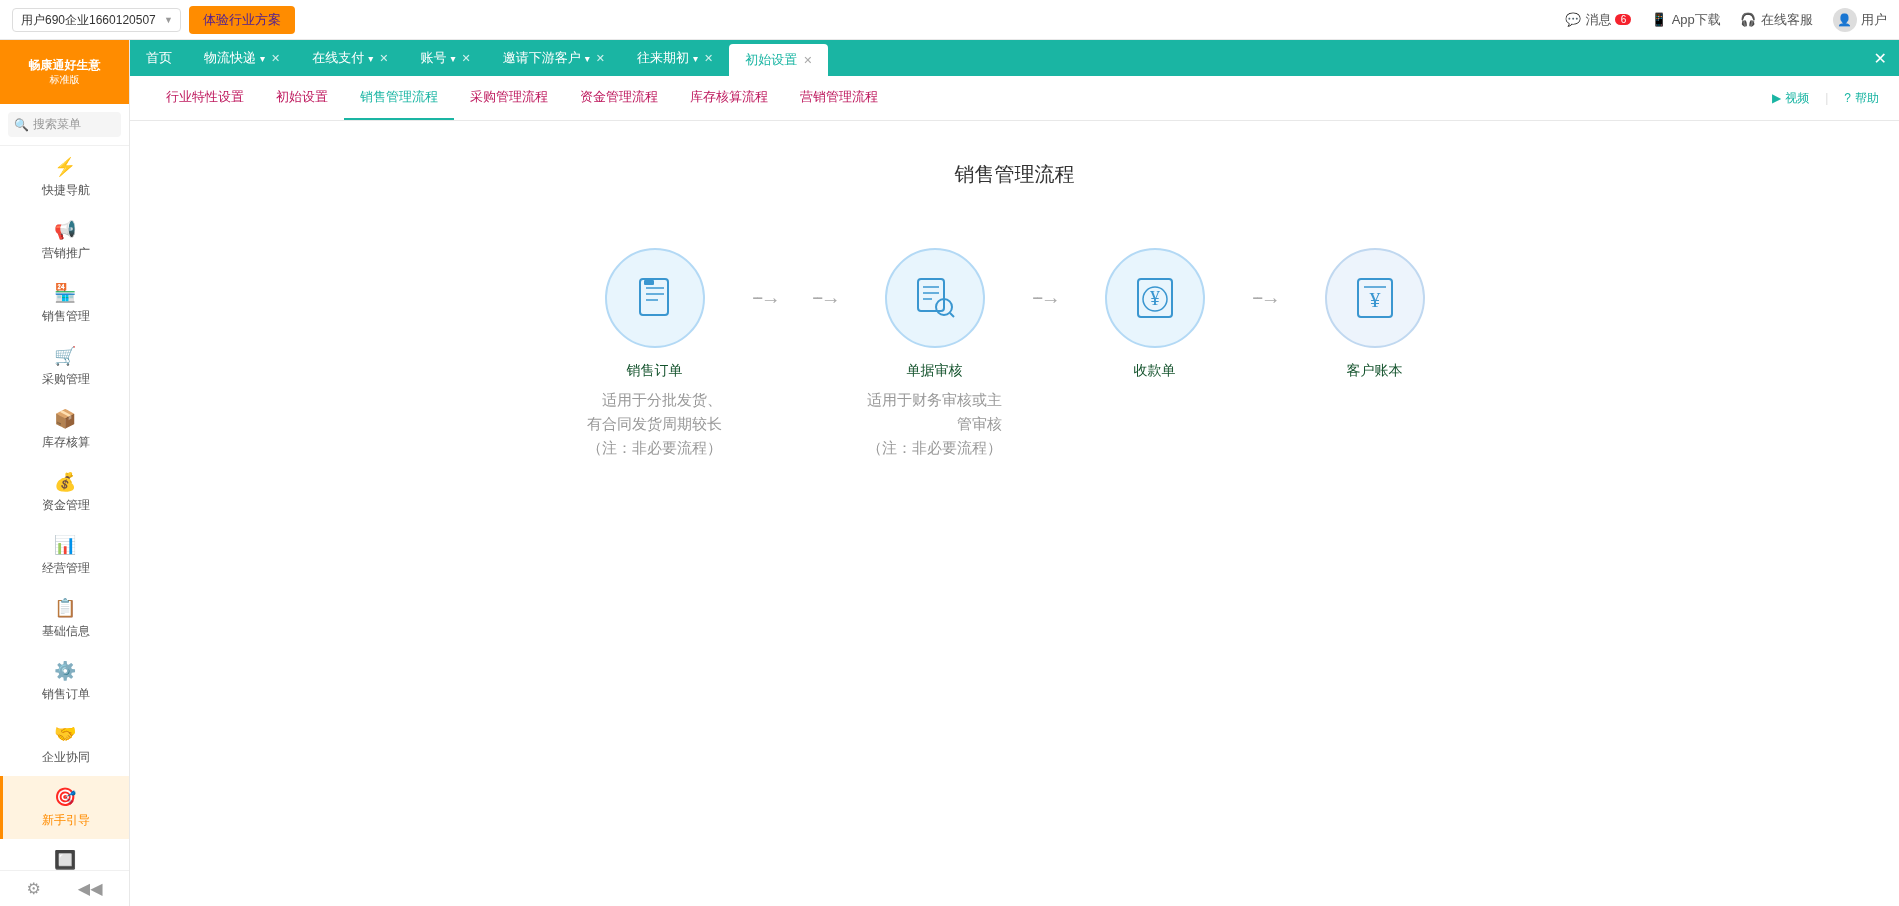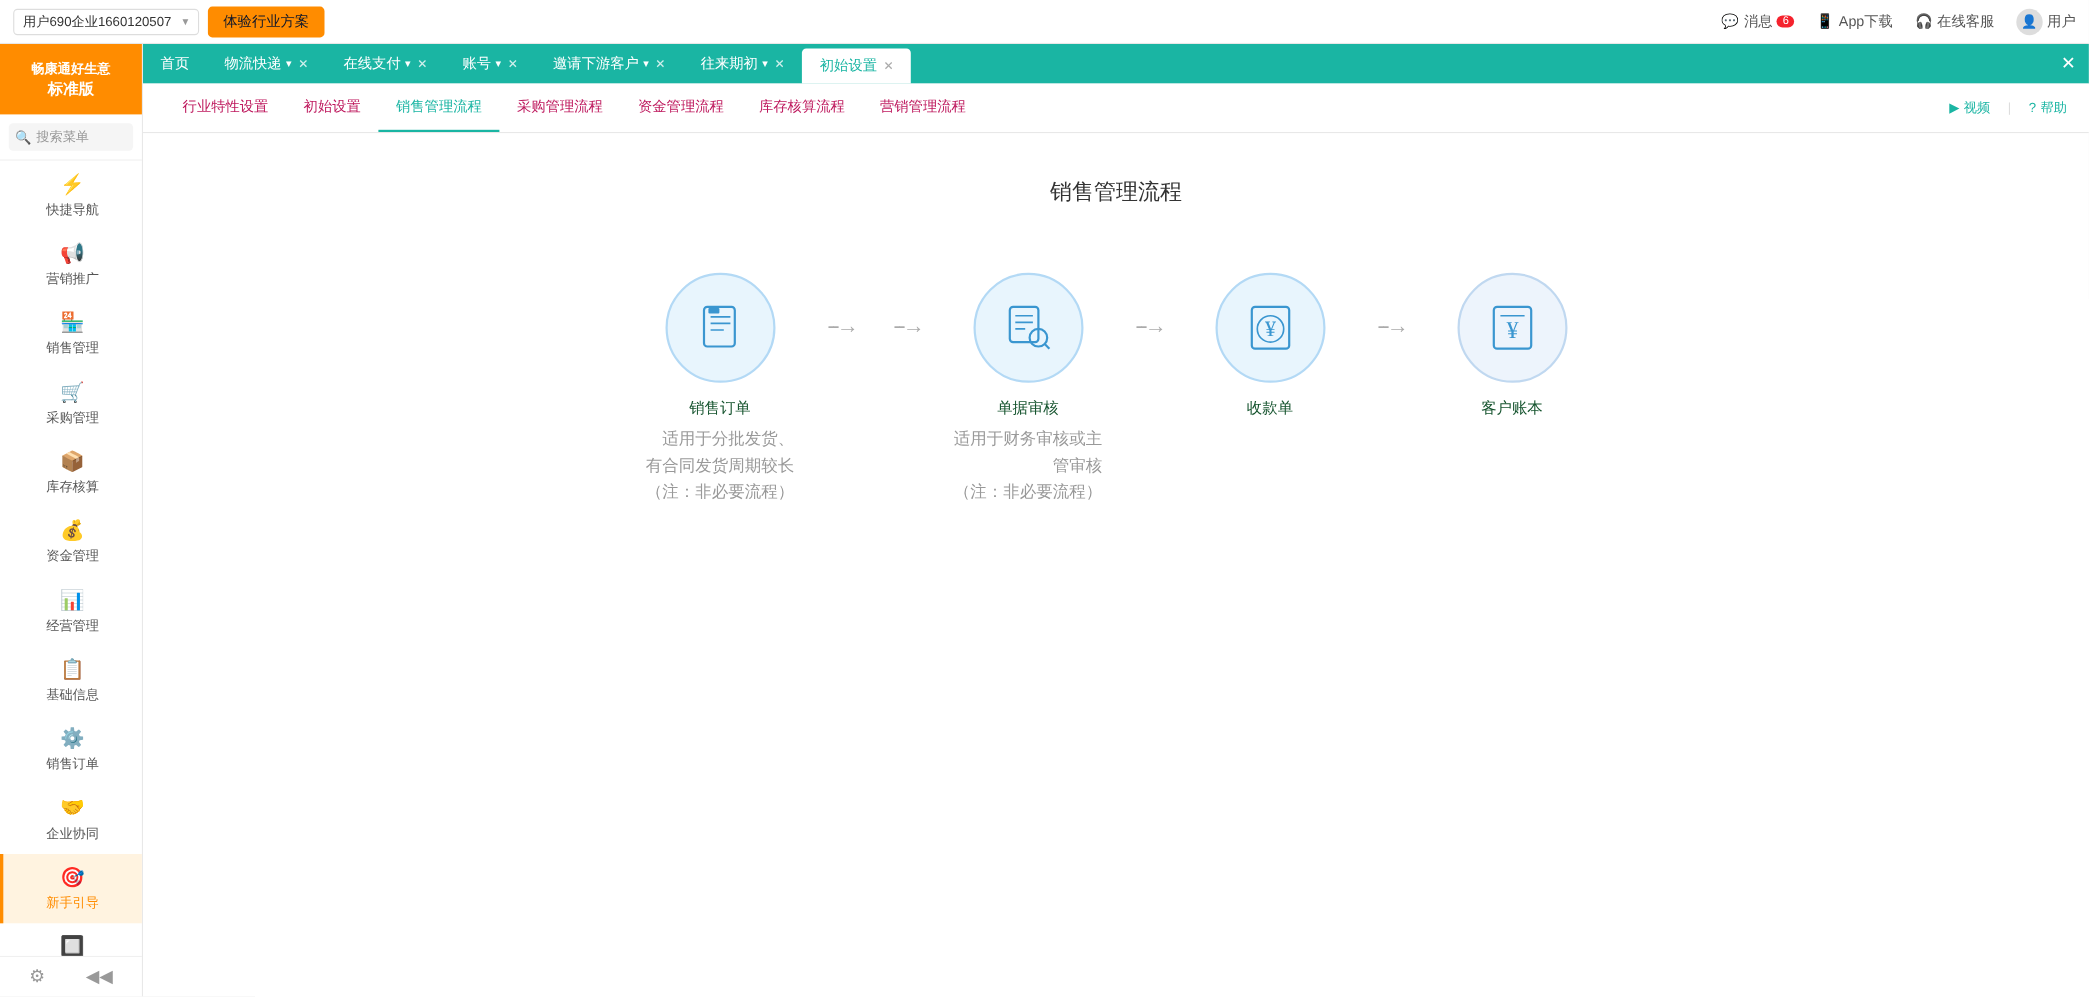--- a/index.html
+++ b/index.html
@@ -24,21 +24,21 @@
       color: #333;
       background: #fff;
       appearance: none;
       position: relative;
       cursor: pointer;
     }
     .user-select-wrap { position: relative; display: flex; align-items: center; }
     .user-select-wrap::after { content: '▼'; font-size: 9px; position: absolute; right: 8px; color: #999; pointer-events: none; }
     .trial-btn {
       background: #ff8c00;
-      color: #0f172a;
+      color: #4c1d95;
       border: none;
       border-radius: 4px;
       padding: 5px 14px;
       font-size: 13px;
       cursor: pointer;
     }
     .top-bar-right { display: flex; align-items: center; gap: 20px; font-size: 13px; color: #555; }
     .top-bar-right .item { display: flex; align-items: center; gap: 4px; cursor: pointer; }
     .badge { background: #f5222d; color: #fff; border-radius: 10px; font-size: 10px; padding: 0 4px; min-width: 16px; text-align: center; }
     .avatar-icon { width: 24px; height: 24px; border-radius: 50%; background: #ddd; display: flex; align-items: center; justify-content: center; font-size: 12px; }
@@ -58,21 +58,21 @@
       background: #ff8c00;
       display: flex;
       align-items: center;
       justify-content: center;
       color: #fff;
       font-size: 12px;
       font-weight: bold;
       text-align: center;
       line-height: 1.3;
     }
-    .logo-area .sub { font-size: 14px; font-weight: bold; }
+    .logo-area .sub { font-size: 10px; font-weight: normal; }
     .sidebar-search {
       padding: 8px;
       border-bottom: 1px solid #f0f0f0;
     }
     .sidebar-search-inner {
       background: #f5f5f5;
       border-radius: 4px;
       display: flex;
       align-items: center;
       padding: 4px 6px;

